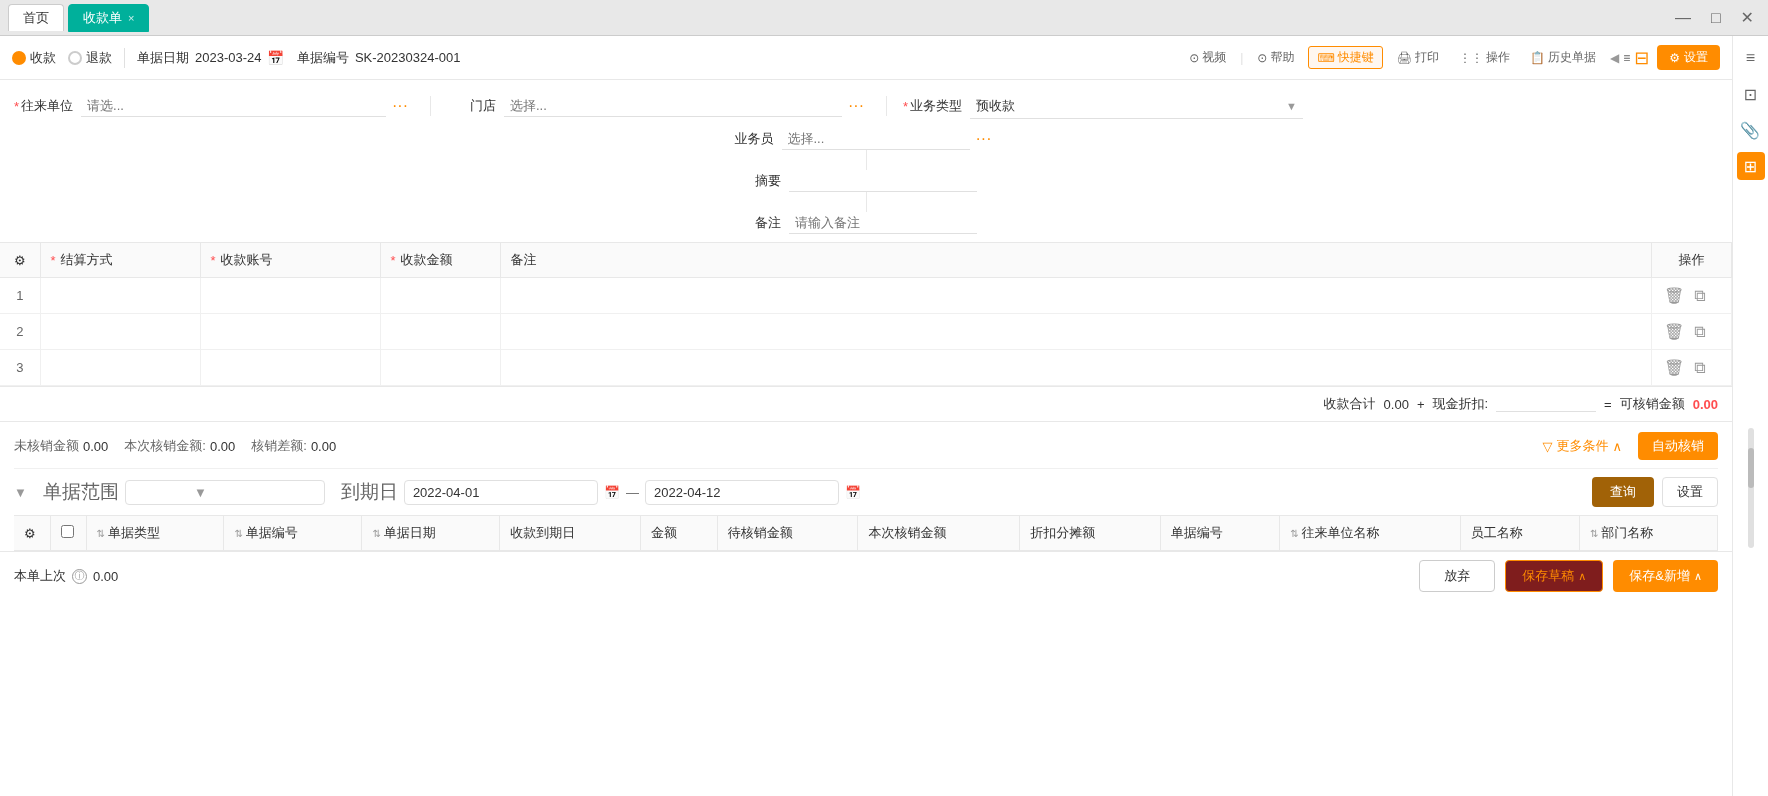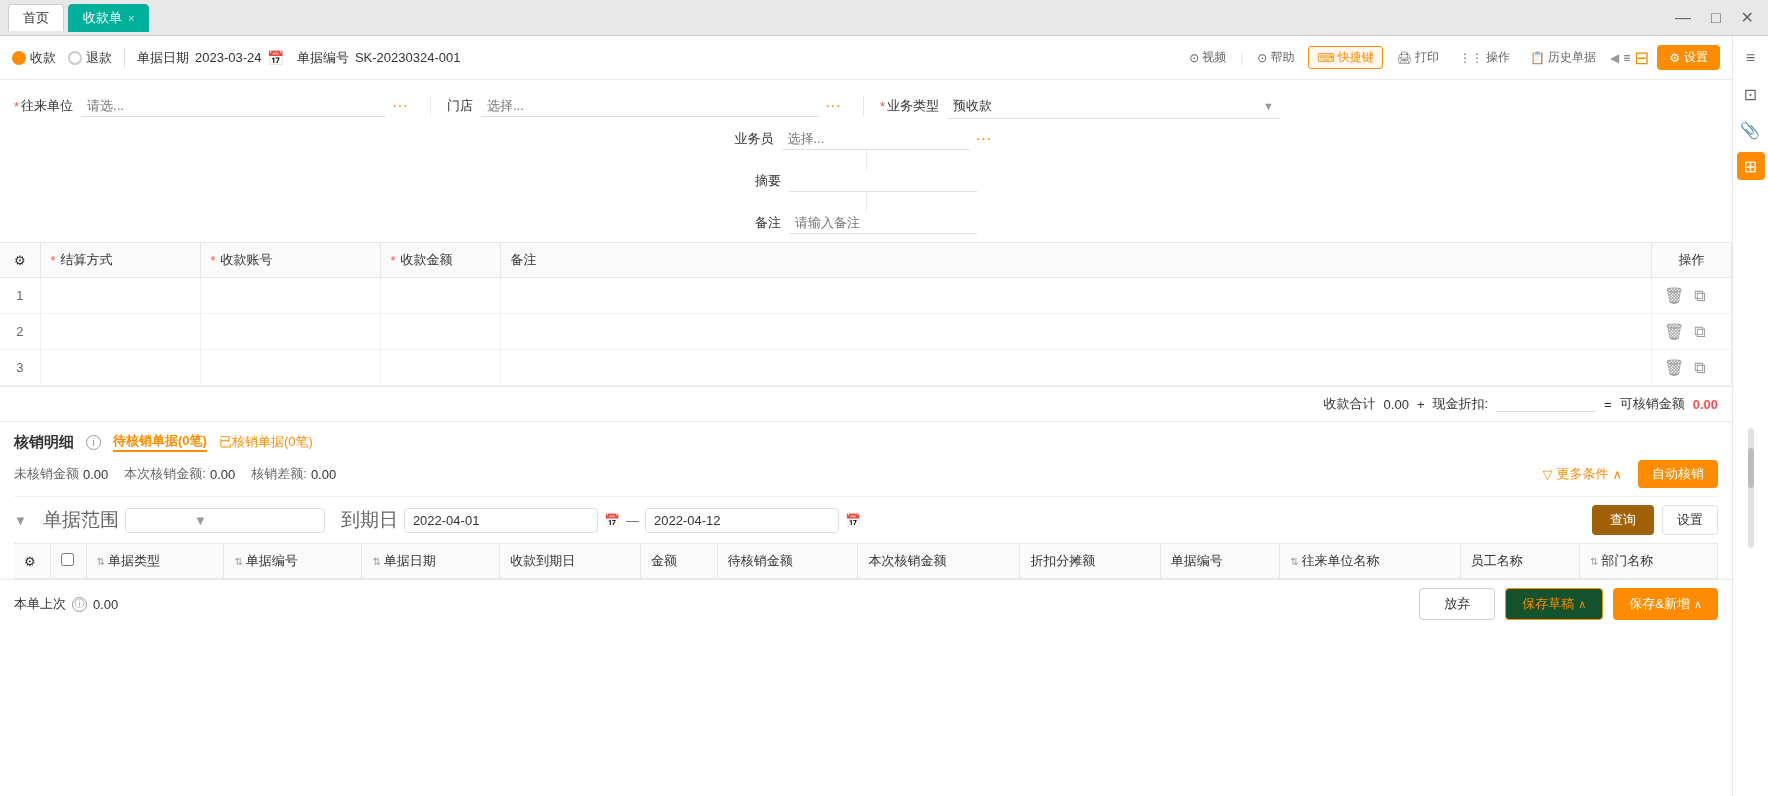--- a/index.html
+++ b/index.html
@@ -96,21 +96,21 @@
     .bottom-table th { background: #fafafa; border-bottom: 1px solid #e8e8e8; border-right: 1px solid #e8e8e8; padding: 8px 10px; text-align: left; font-weight: normal; color: #333; white-space: nowrap; }
     .checkbox-th { width: 36px; text-align: center; }
     .th-sort { display: flex; align-items: center; gap: 3px; }
     .sort-icon { font-size: 10px; color: #999; }
 
     
     .footer { display: flex; align-items: center; padding: 8px 14px; background: #fff; border-top: 1px solid #e8e8e8; gap: 10px; }
     .footer-info { display: flex; align-items: center; gap: 6px; font-size: 13px; }
     .footer-right { margin-left: auto; display: flex; gap: 10px; }
     .btn-abandon { background: #fff; color: #333; border: 1px solid #ccc; border-radius: 4px; padding: 6px 24px; cursor: pointer; font-size: 13px; }
-    .btn-save-draft { background: #14532d; color: #ff8c00; border: 1px solid #ff8c00; border-radius: 4px; padding: 6px 16px; cursor: pointer; font-size: 13px; display: flex; align-items: center; gap: 4px; }
+    .btn-save-draft { background: #7f1d1d; color: #ff8c00; border: 1px solid #ff8c00; border-radius: 4px; padding: 6px 16px; cursor: pointer; font-size: 13px; display: flex; align-items: center; gap: 4px; }
     .btn-save-new { background: #ff8c00; color: #fff; border: none; border-radius: 4px; padding: 6px 16px; cursor: pointer; font-size: 13px; display: flex; align-items: center; gap: 4px; }
     .btn-arrow { font-size: 11px; }
 
     
     .right-sidebar { position: fixed; right: 0; top: 36px; width: 36px; background: #fff; border-left: 1px solid #e8e8e8; display: flex; flex-direction: column; align-items: center; padding: 8px 0; gap: 8px; height: calc(796px - 36px); }
     .sidebar-icon { width: 28px; height: 28px; display: flex; align-items: center; justify-content: center; cursor: pointer; color: #666; border-radius: 4px; font-size: 16px; }
     .sidebar-icon-active { background: #ff8c00; color: #fff; }
 
     .main-content { flex: 1; overflow: hidden; display: flex; flex-direction: column; margin-right: 36px; }
   </style>
@@ -194,21 +194,21 @@
 
     <div class="form-section">
       <div class="form-row">
         <div class="form-field" style="flex:2;max-width:400px;">
           <span class="required">*</span>
           <span class="form-label">往来单位</span>
           <input class="form-input" placeholder="请选..." style="">
           <span class="more-btn">···</span>
         </div>
         <div class="form-divider"></div>
-        <div class="form-field" style="flex:2;max-width:400px;">
+        <div class="form-field" style="flex:2;max-width:400px;margin-left:23px;">
           <span class="form-label">门店</span>
           <input class="form-input" placeholder="选择..." style="">
           <span class="more-btn">···</span>
         </div>
         <div class="form-divider"></div>
         <div class="form-field" style="flex:2;max-width:400px;">
           <span class="required">*</span>
           <span class="form-label">业务类型</span>
           <div class="select-field">
             <span class="select-value">预收款</span>
@@ -311,26 +311,20 @@
       <span style="color:#333;">0.00</span>
       <span>+</span>
       <span>现金折扣:</span>
       <input class="summary-input" value="" style="">
       <span>=</span>
       <span>可核销金额</span>
       <span style="color:#ff4d4f;font-weight:bold;">0.00</span>
     </div>
 
     <div class="verif-section">
-      <div class="verif-header">
-        <span class="verif-title">核销明细</span>
-        <span class="info-icon">i</span>
-        <span class="verif-tab verif-tab-active">待核销单据(0笔)</span>
-        <span class="verif-tab">已核销单据(0笔)</span>
-      </div>
 
       <div class="verif-stats">
         <div class="stat-item">
           <span class="stat-label">未核销金额</span>
           <span class="stat-value">0.00</span>
         </div>
         <div class="stat-item">
           <span class="stat-label">本次核销金额:</span>
           <span class="stat-value">0.00</span>
         </div>

